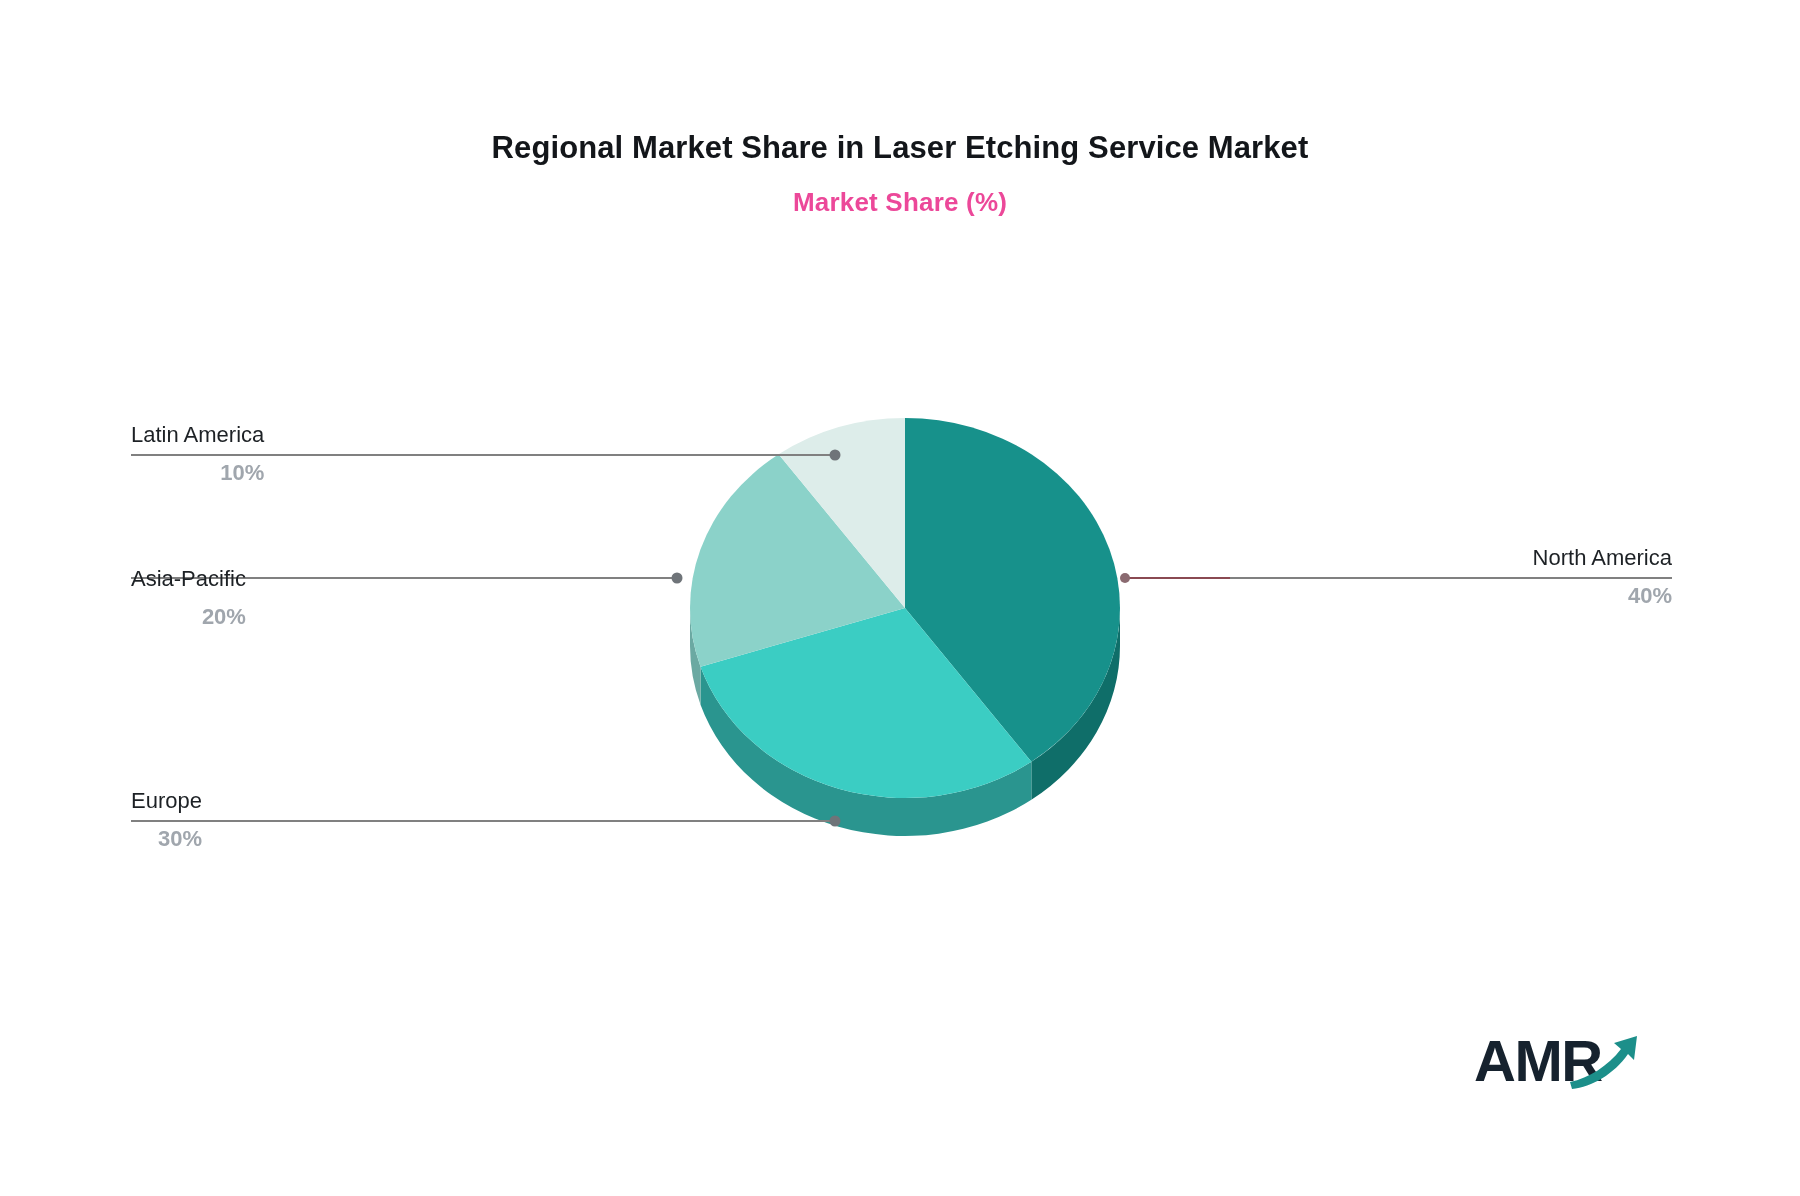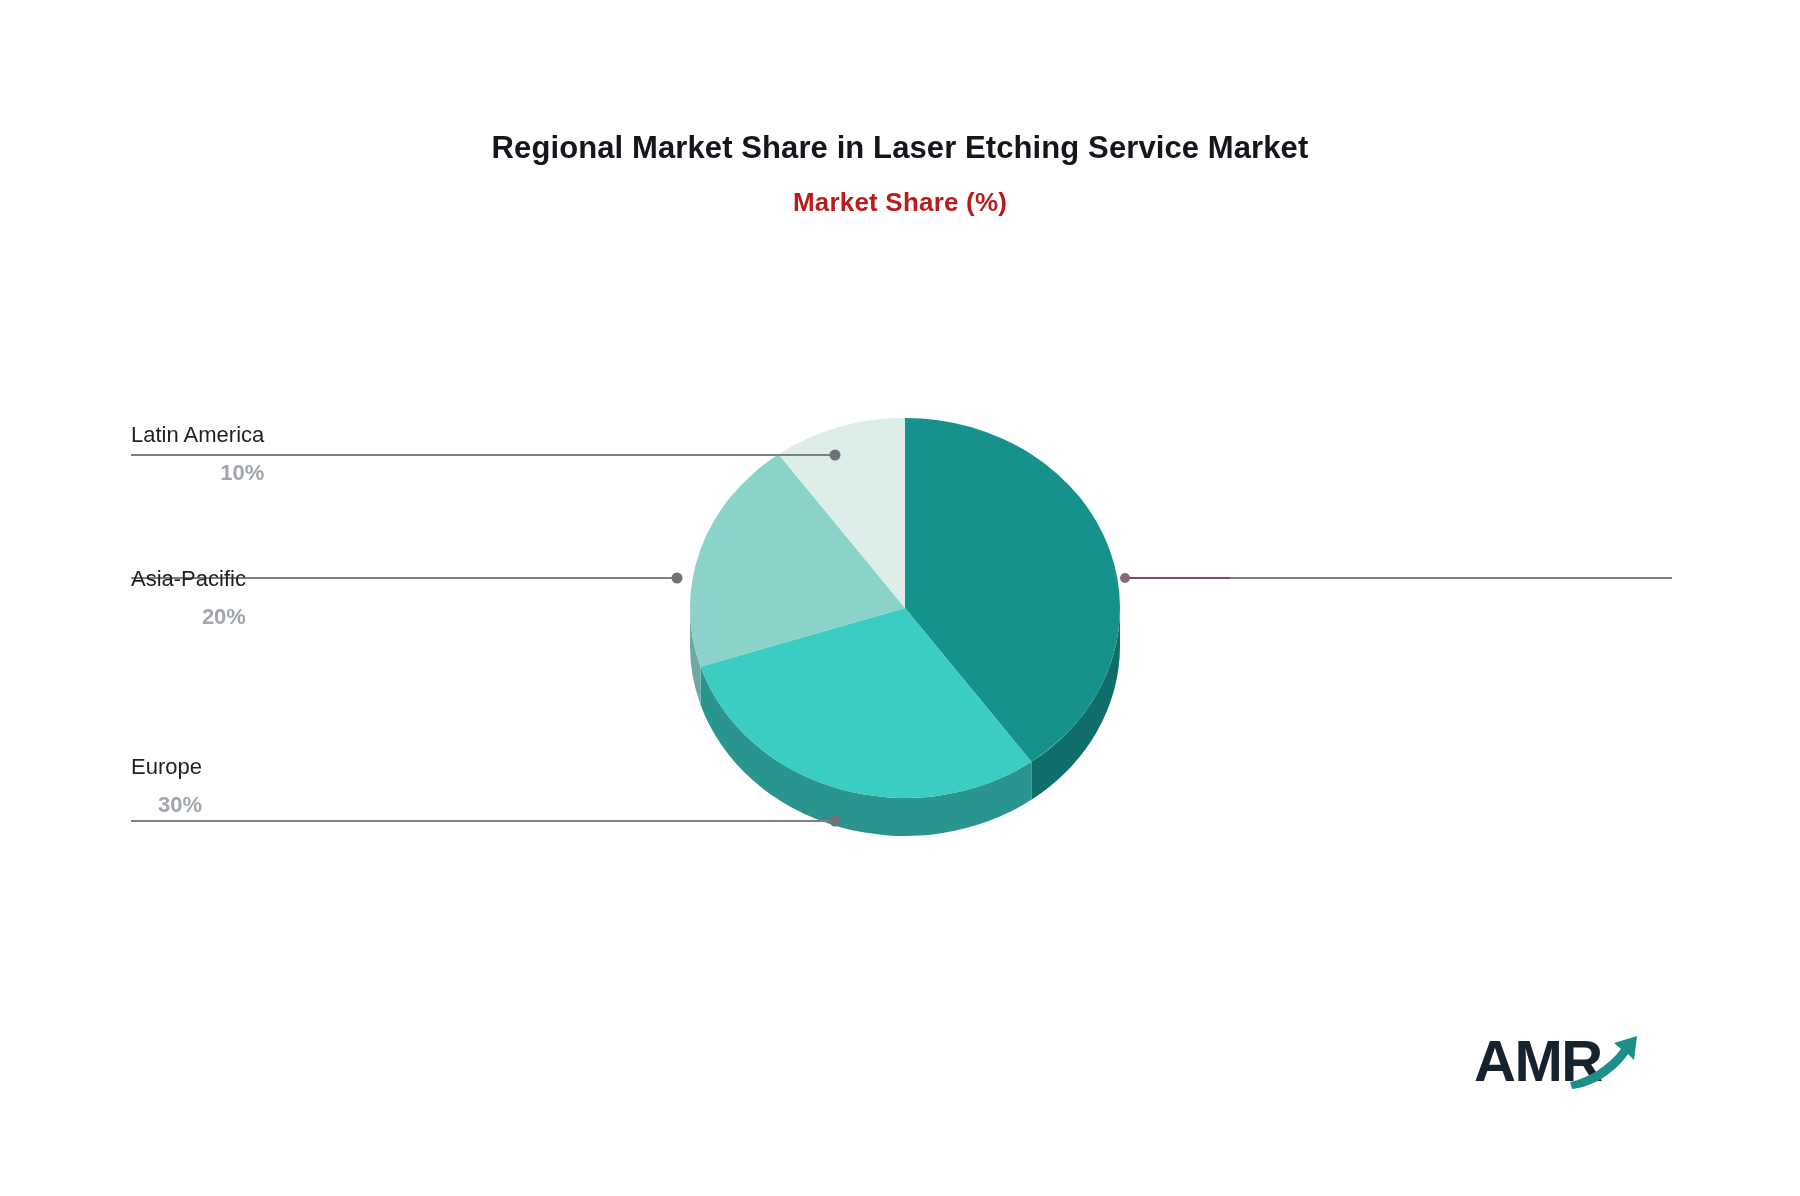--- a/index.html
+++ b/index.html
@@ -20,21 +20,21 @@
     font-weight:bold;
     color:#13161a;
     letter-spacing:.1px;
   }
   .subtitle {
     position:absolute;
     left:0; right:0; top:187px;
     text-align:center;
     font-size:26px;
     font-weight:bold;
-    color:#b91c1c;
+    color:#ec4899;
     letter-spacing:.2px;
   }
 
   
   .label-block { position:absolute;text-align:right; }
   .label-block .lbl-name {
     font-size:22px;
     color:#1d2125;
     white-space:nowrap;
     line-height:30px;
@@ -113,25 +113,29 @@
   <div class="label-block" style="left:131px; top:420px;">
     <div class="lbl-name">Latin America</div>
     <div class="lbl-val">10%</div>
   </div>
 
   <div class="label-block" style="left:131px; top:564px;">
     <div class="lbl-name">Asia-Pacific</div>
     <div class="lbl-val">20%</div>
   </div>
 
-  <div class="label-block" style="left:131px; top:752px;">
+  <div class="label-block" style="left:131px; top:786px;">
     <div class="lbl-name">Europe</div>
     <div class="lbl-val">30%</div>
   </div>
 
+  <div class="label-block right" style="right:128px; top:543px;">
+    <div class="lbl-name">North America</div>
+    <div class="lbl-val">40%</div>
+  </div>
 
   <div class="logo">
     <div class="wordmark">AMR</div>
     <svg width="180" height="70" viewBox="0 0 180 70" style="position:absolute; left:0; top:0;">
       <path d="M 98 59 C 118 57, 140 44, 154 24 L 160 30 L 163 6 L 140 13 L 147 19
                C 134 36, 115 48, 96 52 Z" fill="#1C8F8A"></path>
     </svg>
   </div>
 
 </div>

